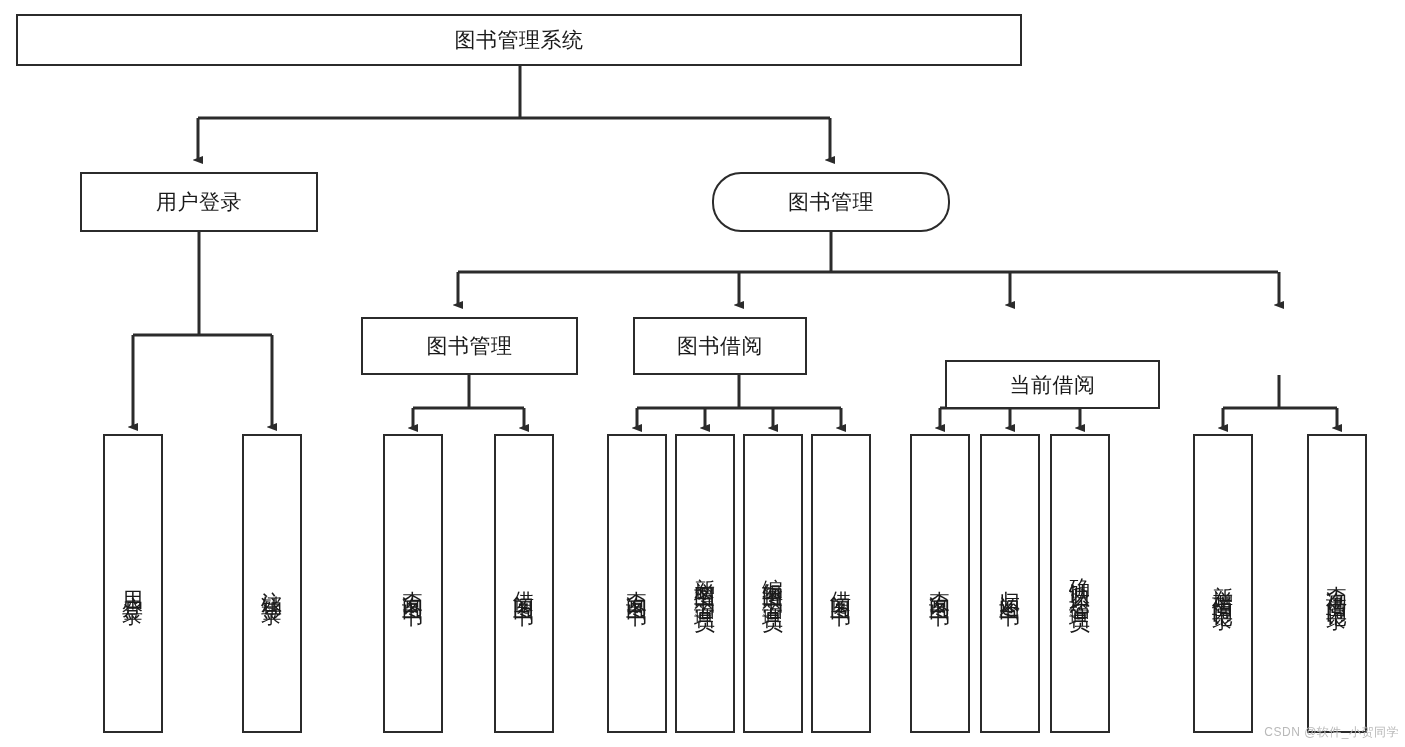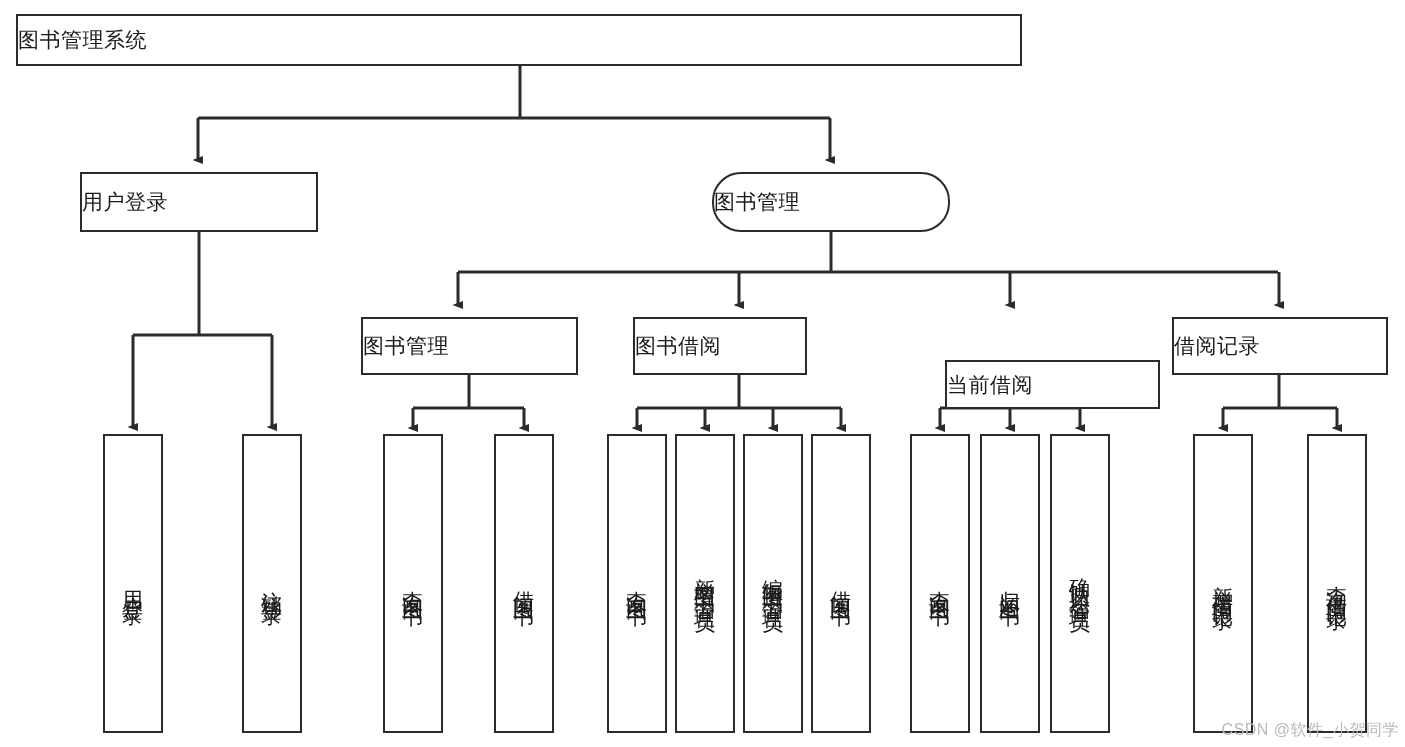--- a/index.html
+++ b/index.html
@@ -26,21 +26,21 @@
     width: 1405px;
     height: 747px;
   }
   .node-box {
     position: absolute;
     box-sizing: border-box;
     background: #ffffff;
     border: 2px solid #2b2b2b;
     display: flex;
     align-items: center;
-    justify-content: flex-start;
+    justify-content: center;
     color: #1a1a1a;
   }
   .node-label-h {
     font-size: 21px;
     line-height: 1.1;
     letter-spacing: 0.5px;
     white-space: nowrap;
   }
   .node-box.leaf {
     align-items: center;
@@ -53,21 +53,21 @@
     font-size: 21px;
     letter-spacing: 5px;
     line-height: 1.0;
     text-align: center;
     white-space: nowrap;
   }
   .watermark {
     position: absolute;
     right: 6px;
     bottom: 6px;
-    font-size: 16px;
+    font-size: 12px;
     color: #b9b9b9;
     white-space: nowrap;
     letter-spacing: 0.5px;
   }
 </style>
 </head>
 <body>
 
 <div id="diagram-root">
 
@@ -135,23 +135,20 @@
 
   <div class="node-box" style="left:361px; top:317px; width:217px; height:58px;">
     <span class="node-label-h">图书管理</span>
   </div>
   <div class="node-box" style="left:633px; top:317px; width:174px; height:58px;">
     <span class="node-label-h">图书借阅</span>
   </div>
   <div class="node-box" style="left:945px; top:317px; width:215px; height:49px;margin-top:43px;">
     <span class="node-label-h">当前借阅</span>
   </div>
-  <div class="node-box" style="left:1172px; top:317px; width:216px; height:58px;">
-    <span class="node-label-h">借阅记录</span>
-  </div>
 
   <div class="node-box leaf" style="left:103px; top:434px; width:60px; height:299px;">
     <span class="node-label-v">用户登录</span>
   </div>
   <div class="node-box leaf" style="left:242px; top:434px; width:60px; height:299px;">
     <span class="node-label-v">注销登录</span>
   </div>
 
   <div class="node-box leaf" style="left:383px; top:434px; width:60px; height:299px;">
     <span class="node-label-v">查询图书</span>

